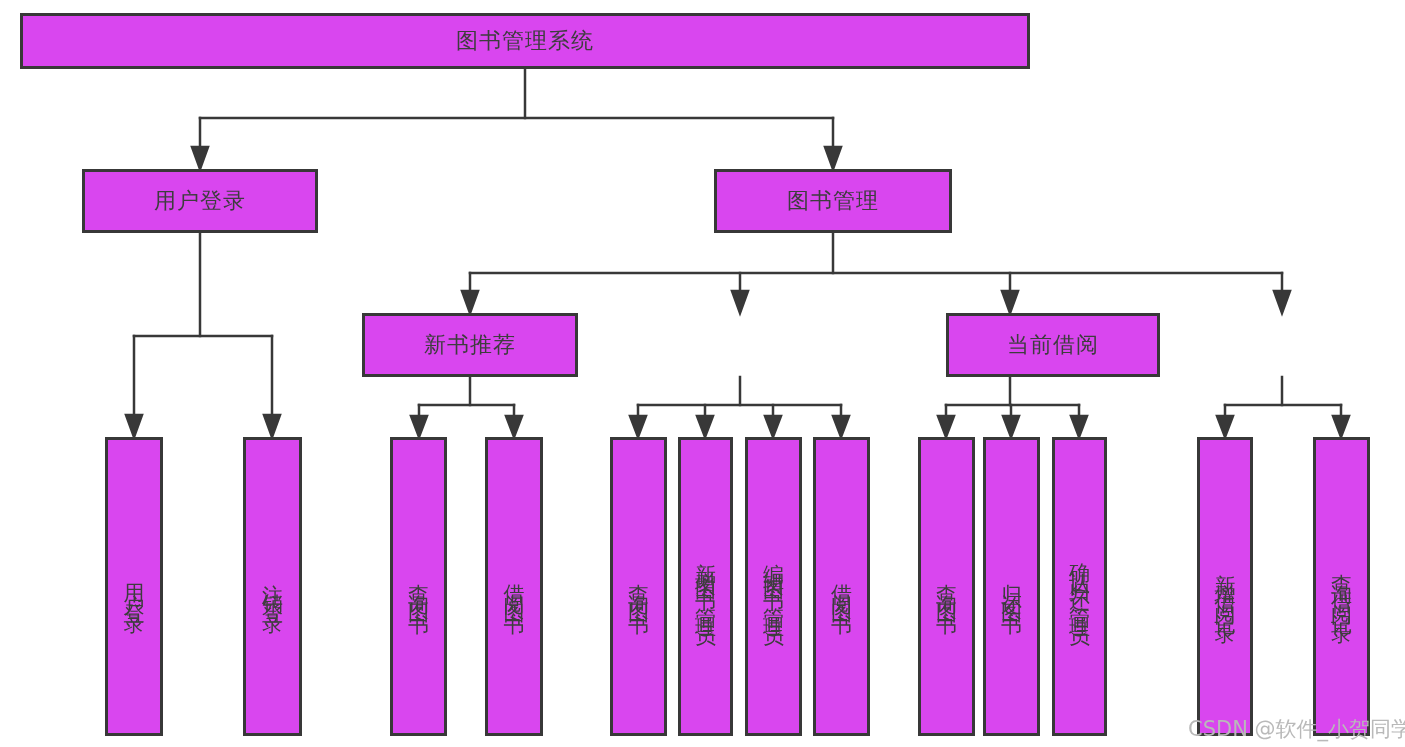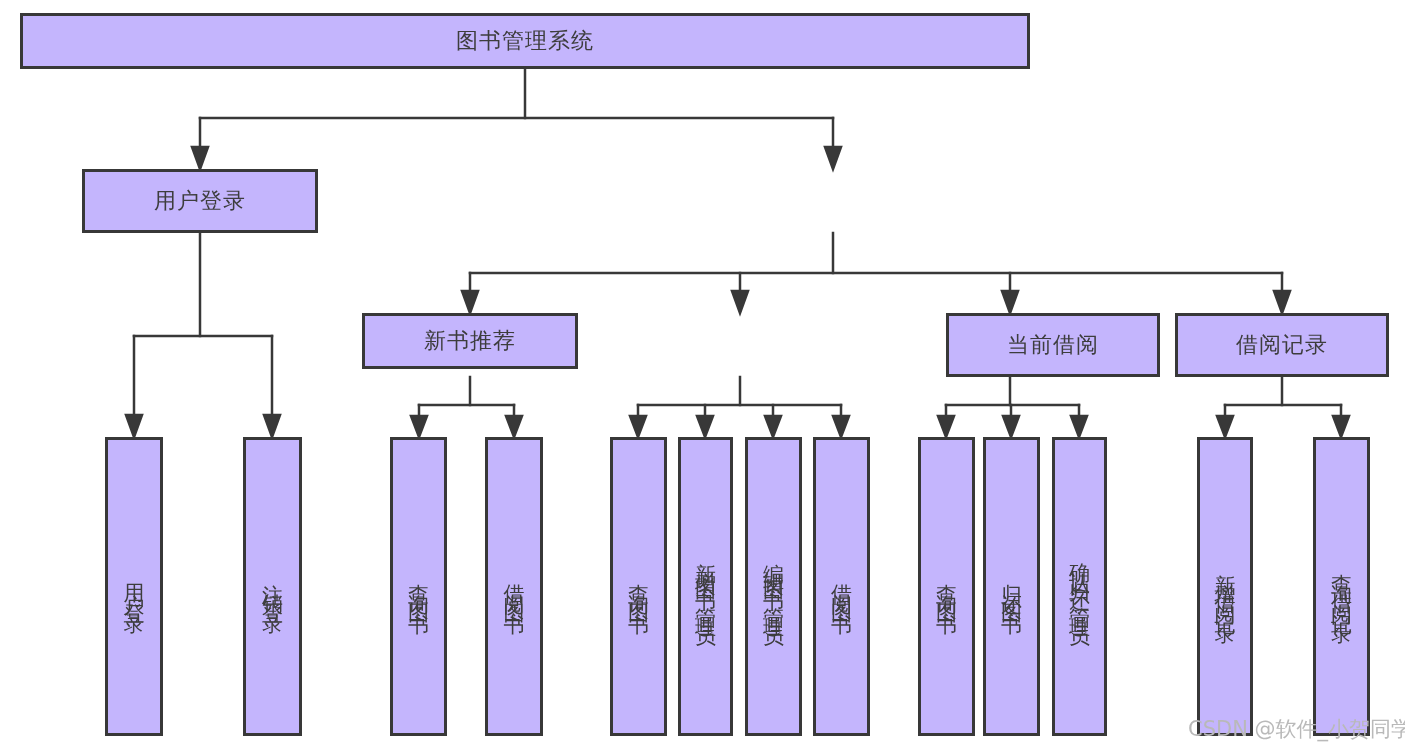--- a/index.html
+++ b/index.html
@@ -19,21 +19,21 @@
     position: absolute;
     left: 0;
     top: 0;
     width: 1405px;
     height: 747px;
   }
   .box {
     position: absolute;
     box-sizing: border-box;
     border: 3px solid #383838;
-    background: #c4b5fd;
+    background: #d946ef;
     display: flex;
     align-items: center;
     justify-content: center;
     color: #3d3d3d;
   }
   .hlabel {
     font-size: 22px;
     letter-spacing: 1px;
     white-space: nowrap;
   }
@@ -123,29 +123,29 @@
     <polygon points="1333,416 1349,416 1341,437"></polygon>
   </svg>
 
   <div class="box" style="left:20px;top:13px;width:1010px;height:56px">
     <span class="hlabel">图书管理系统</span>
   </div>
 
   <div class="box" style="left:82px;top:169px;width:236px;height:64px">
     <span class="hlabel">用户登录</span>
   </div>
+  <div class="box" style="left:714px;top:169px;width:238px;height:64px">
+    <span class="hlabel">图书管理</span>
+  </div>
 
-  <div class="box" style="left:362px;top:313px;width:216px;height:56px">
+  <div class="box" style="left:362px;top:313px;width:216px;height:64px">
     <span class="hlabel">新书推荐</span>
   </div>
   <div class="box" style="left:946px;top:313px;width:214px;height:64px">
     <span class="hlabel">当前借阅</span>
-  </div>
-  <div class="box" style="left:1175px;top:313px;width:214px;height:64px">
-    <span class="hlabel">借阅记录</span>
   </div>
 
   <div class="box vbox" style="left:105px;top:437px;width:58px;height:299px">
     <span class="vlabel">用户登录</span>
   </div>
   <div class="box vbox" style="left:243px;top:437px;width:59px;height:299px">
     <span class="vlabel">注销登录</span>
   </div>
 
   <div class="box vbox" style="left:390px;top:437px;width:57px;height:299px">

